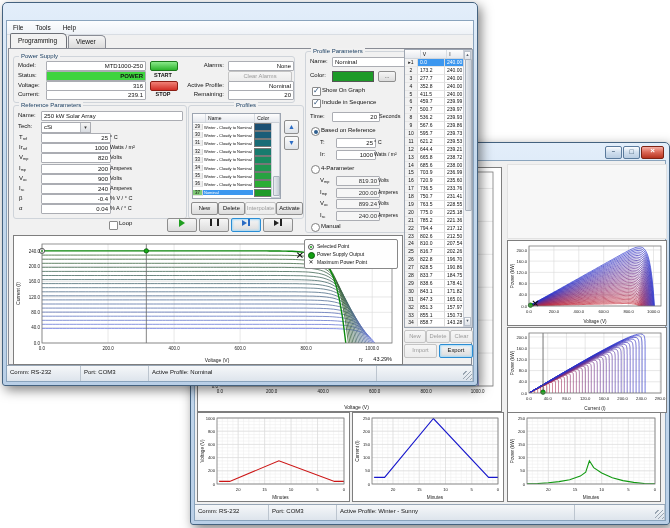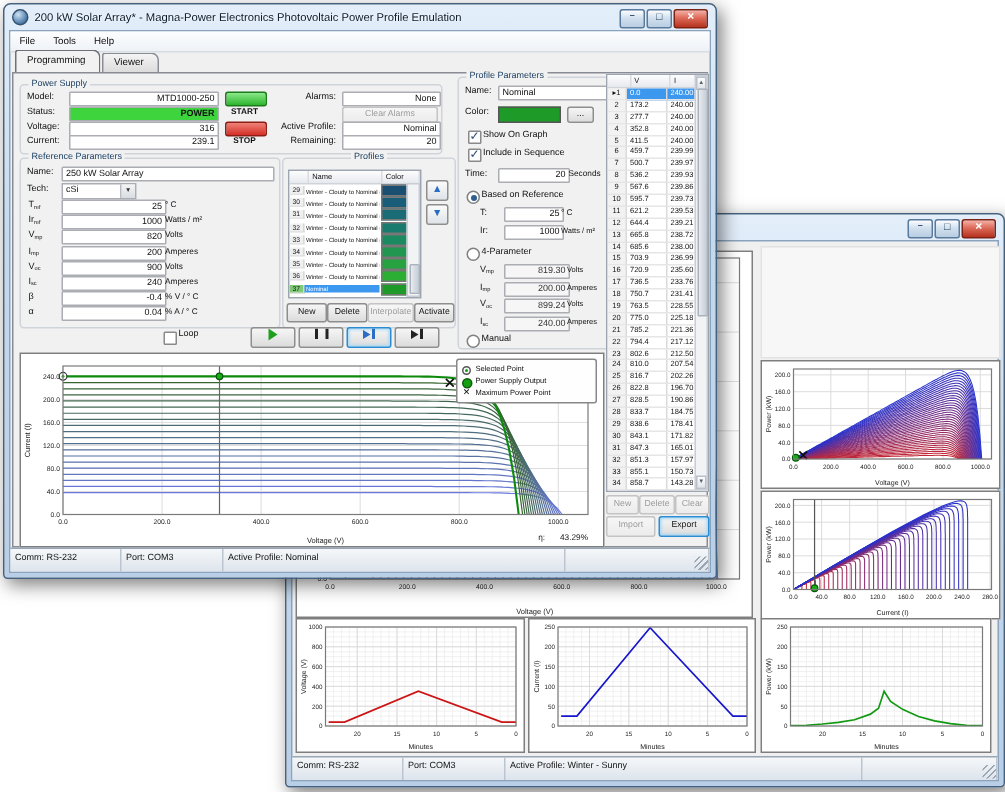--- a/index.html
+++ b/index.html
@@ -608,29 +608,20 @@
         <span class="seg" style="width: 66px;">Comm: RS-232</span>
         <span class="seg" style="width: 60px;">Port: COM3</span>
         <span class="seg" style="width: 230px;">Active Profile: Winter - Sunny</span>
         <span class="seg" style="flex: 1 1 0%;"></span>
         <span class="grip"></span>
       </div>
   </div>
 </div>
 
 <div class="win front">
-  <div class="titlebar">
-    <span class="appicon"></span>
-    <span class="title">200 kW Solar Array* - Magna-Power Electronics Photovoltaic Power Profile Emulation</span>
-    <span class="winbtns">
-      <span class="wbtn min"></span>
-      <span class="wbtn max"></span>
-      <span class="wbtn close"></span>
-    </span>
-  </div>
   <div class="client">
     <div class="menubar" id="menu-front">
         <span class="menu-item">File</span>
         <span class="menu-item">Tools</span>
         <span class="menu-item">Help</span>
       </div>
     <div class="tabstrip" id="tabs-front">
         <span class="tab active">Programming</span>
         <span class="tab">Viewer</span>
       </div>

